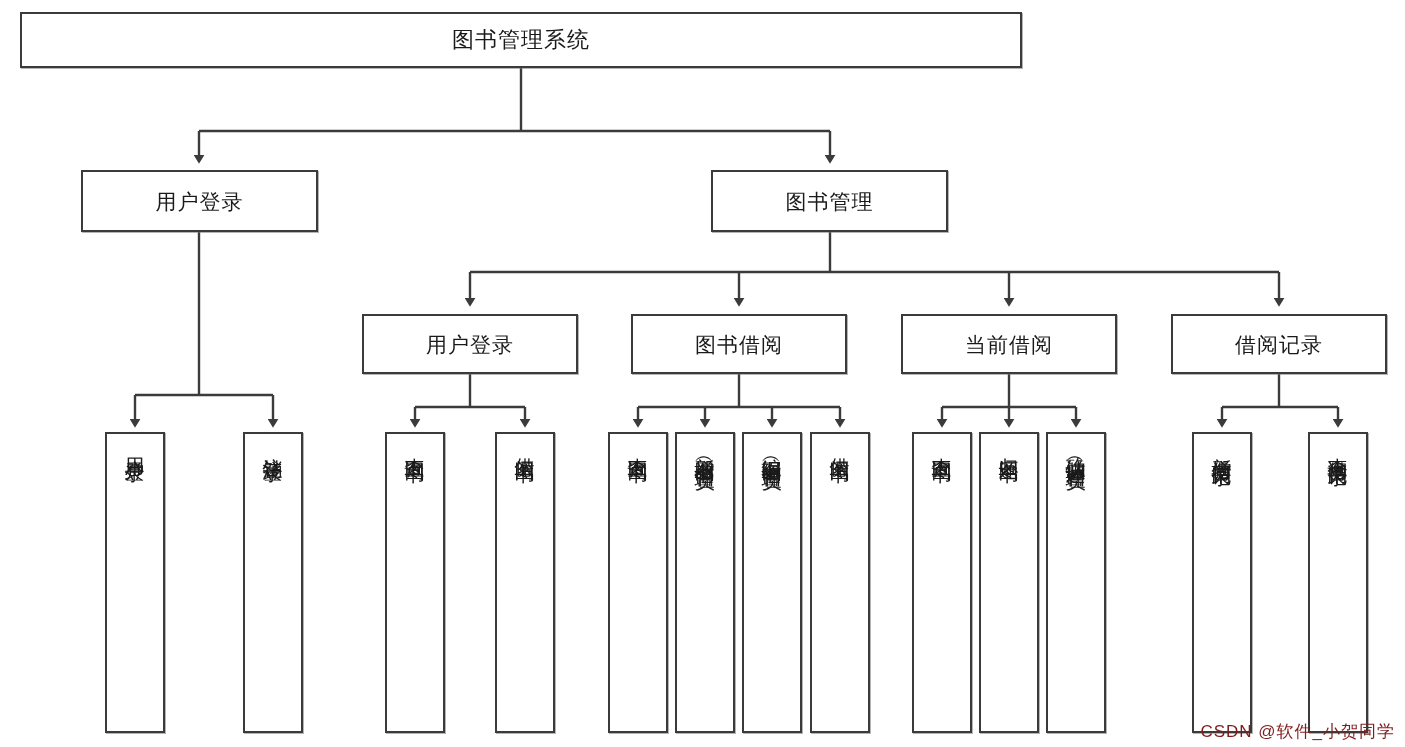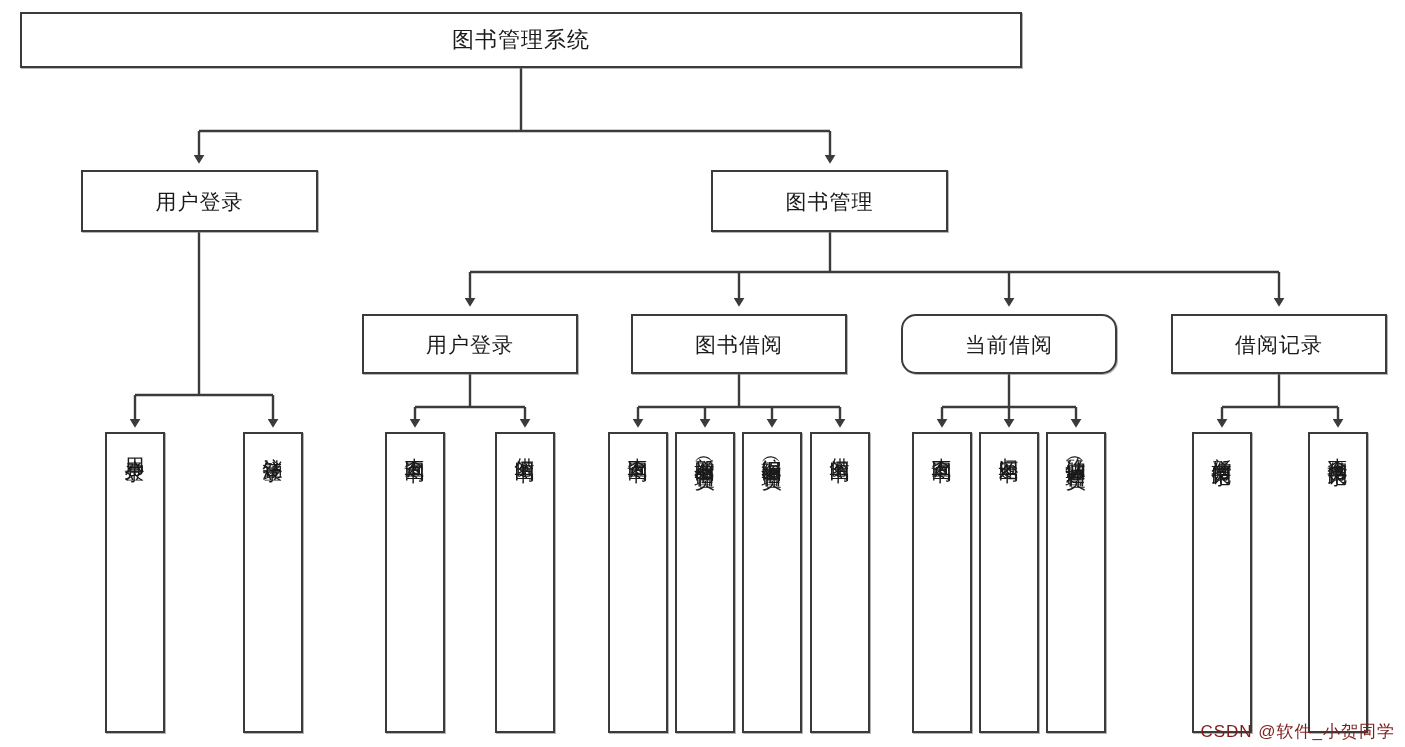--- a/index.html
+++ b/index.html
@@ -128,21 +128,21 @@
   <div class="node h" style="left:711px;top:170px;width:237px;height:62px;">
     <span>图书管理</span>
   </div>
 
   <div class="node h" style="left:362px;top:314px;width:216px;height:60px;">
     <span>用户登录</span>
   </div>
   <div class="node h" style="left:631px;top:314px;width:216px;height:60px;">
     <span>图书借阅</span>
   </div>
-  <div class="node h" style="left:901px;top:314px;width:216px;height:60px;border-radius:15px;">
+  <div class="node h" style="left:901px;top:314px;width:216px;height:60px;">
     <span>当前借阅</span>
   </div>
   <div class="node h" style="left:1171px;top:314px;width:216px;height:60px;justify-content:center;">
     <span>借阅记录</span>
   </div>
 
   <div class="node v" style="left:105px;top:432px;width:60px;height:301px;">
     <span>用户登录</span>
   </div>
   <div class="node v" style="left:243px;top:432px;width:60px;height:301px;">

